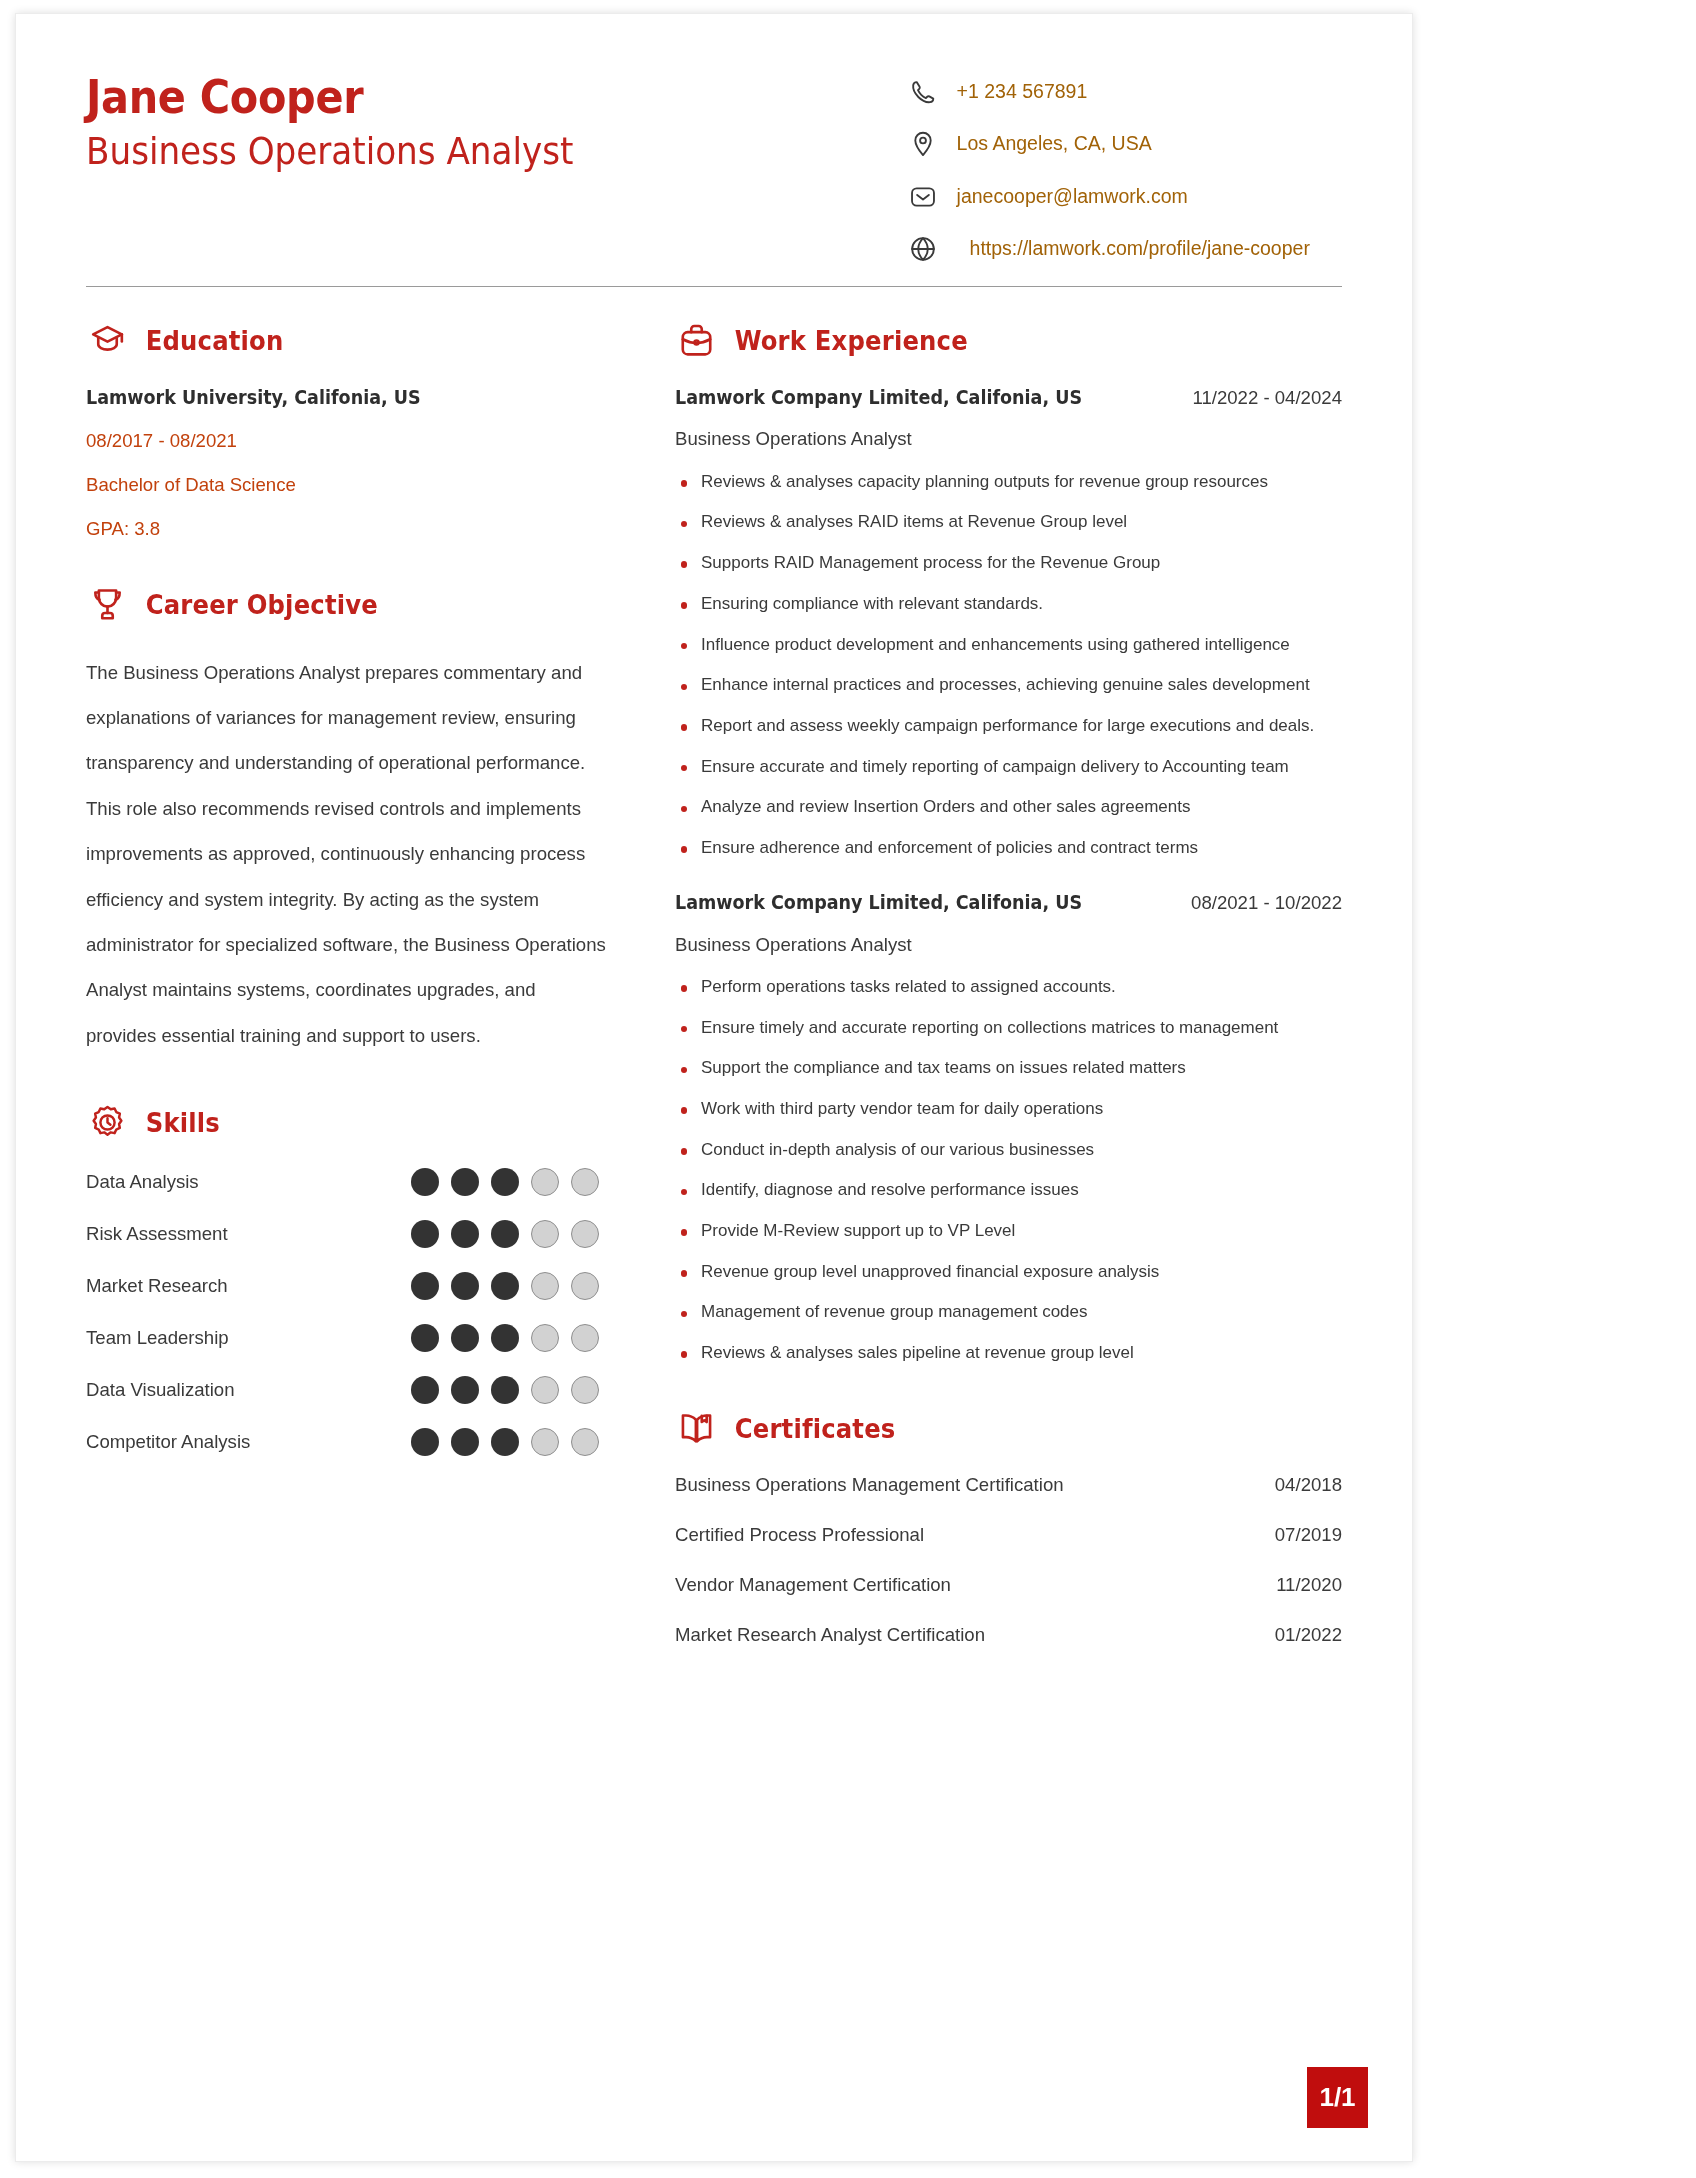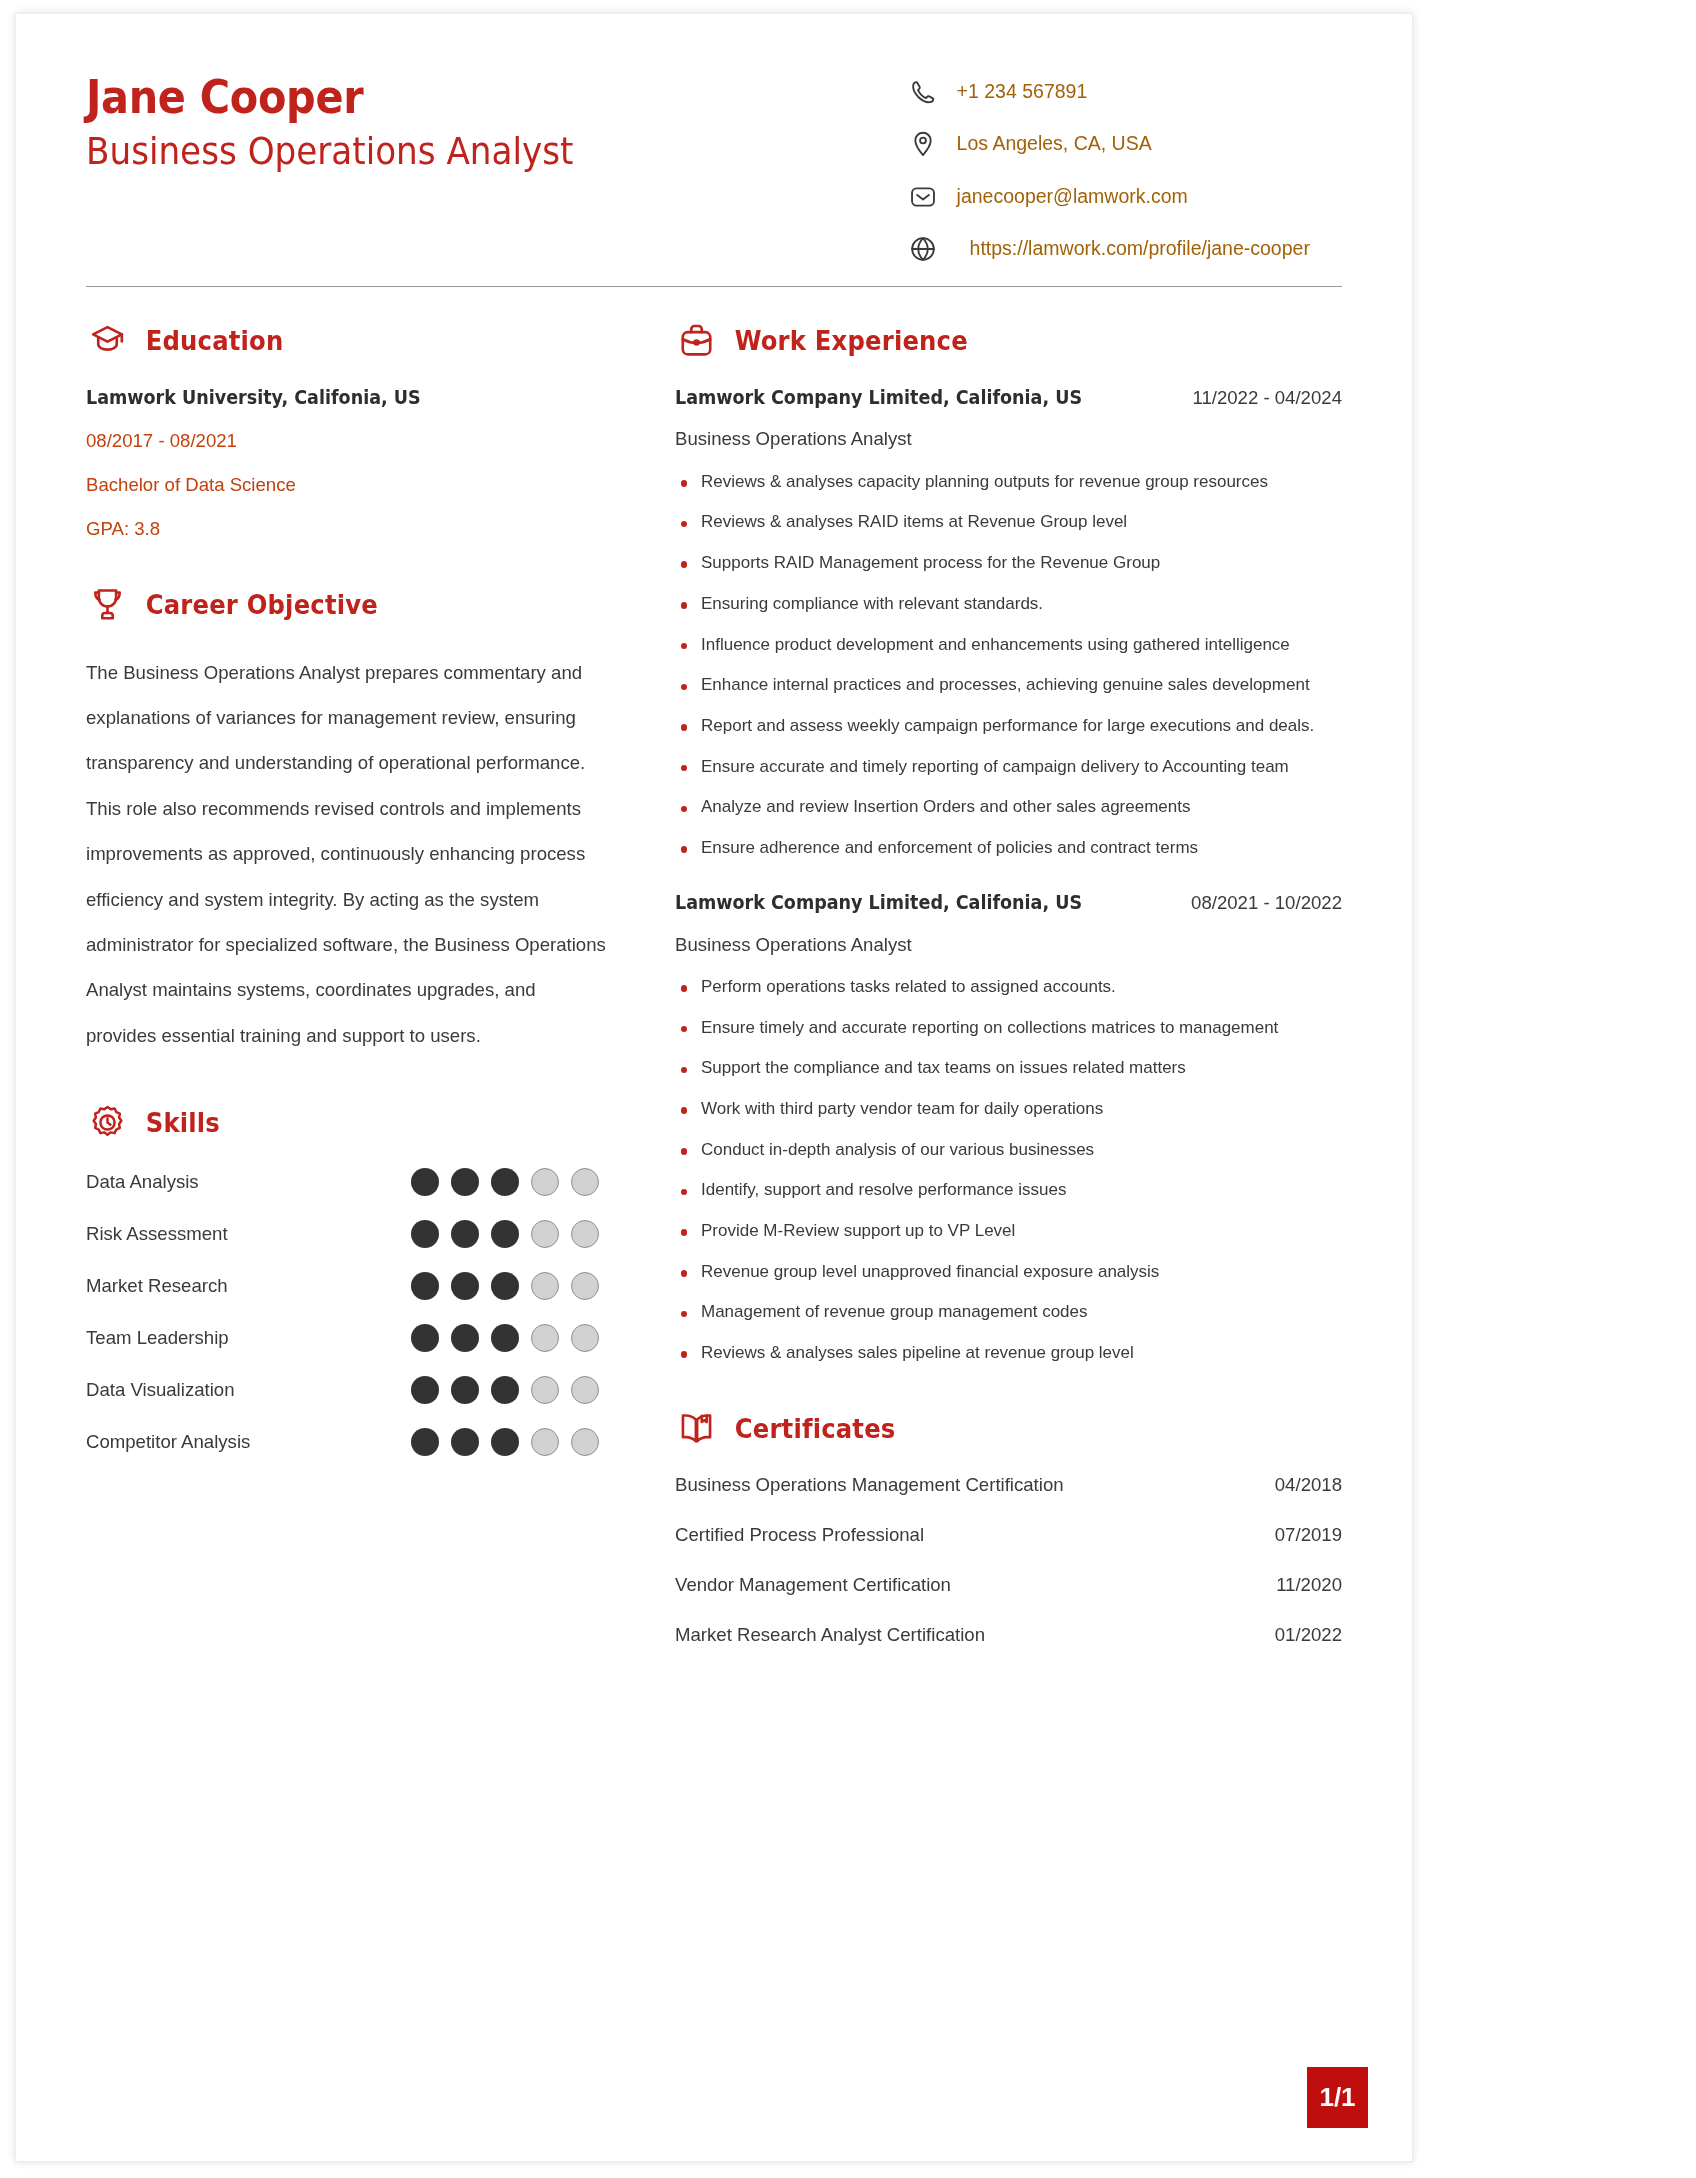--- a/index.html
+++ b/index.html
@@ -440,21 +440,21 @@
               <span class="job-company">Lamwork Company Limited, Califonia, US</span>
               <span class="job-dates">08/2021 - 10/2022</span>
             </div>
             <div class="job-role">Business Operations Analyst</div>
             <ul class="job-bullets">
               <li>Perform operations tasks related to assigned accounts.</li>
               <li>Ensure timely and accurate reporting on collections matrices to management</li>
               <li>Support the compliance and tax teams on issues related matters</li>
               <li>Work with third party vendor team for daily operations</li>
               <li>Conduct in-depth analysis of our various businesses</li>
-              <li>Identify, support and resolve performance issues</li>
+              <li>Identify, diagnose and resolve performance issues</li>
               <li>Provide M-Review support up to VP Level</li>
               <li>Revenue group level unapproved financial exposure analysis</li>
               <li>Management of revenue group management codes</li>
               <li>Reviews &amp; analyses sales pipeline at revenue group level</li>
             </ul>
           </div>
         </div>
 
         <div class="section">
           <div class="section-head">

